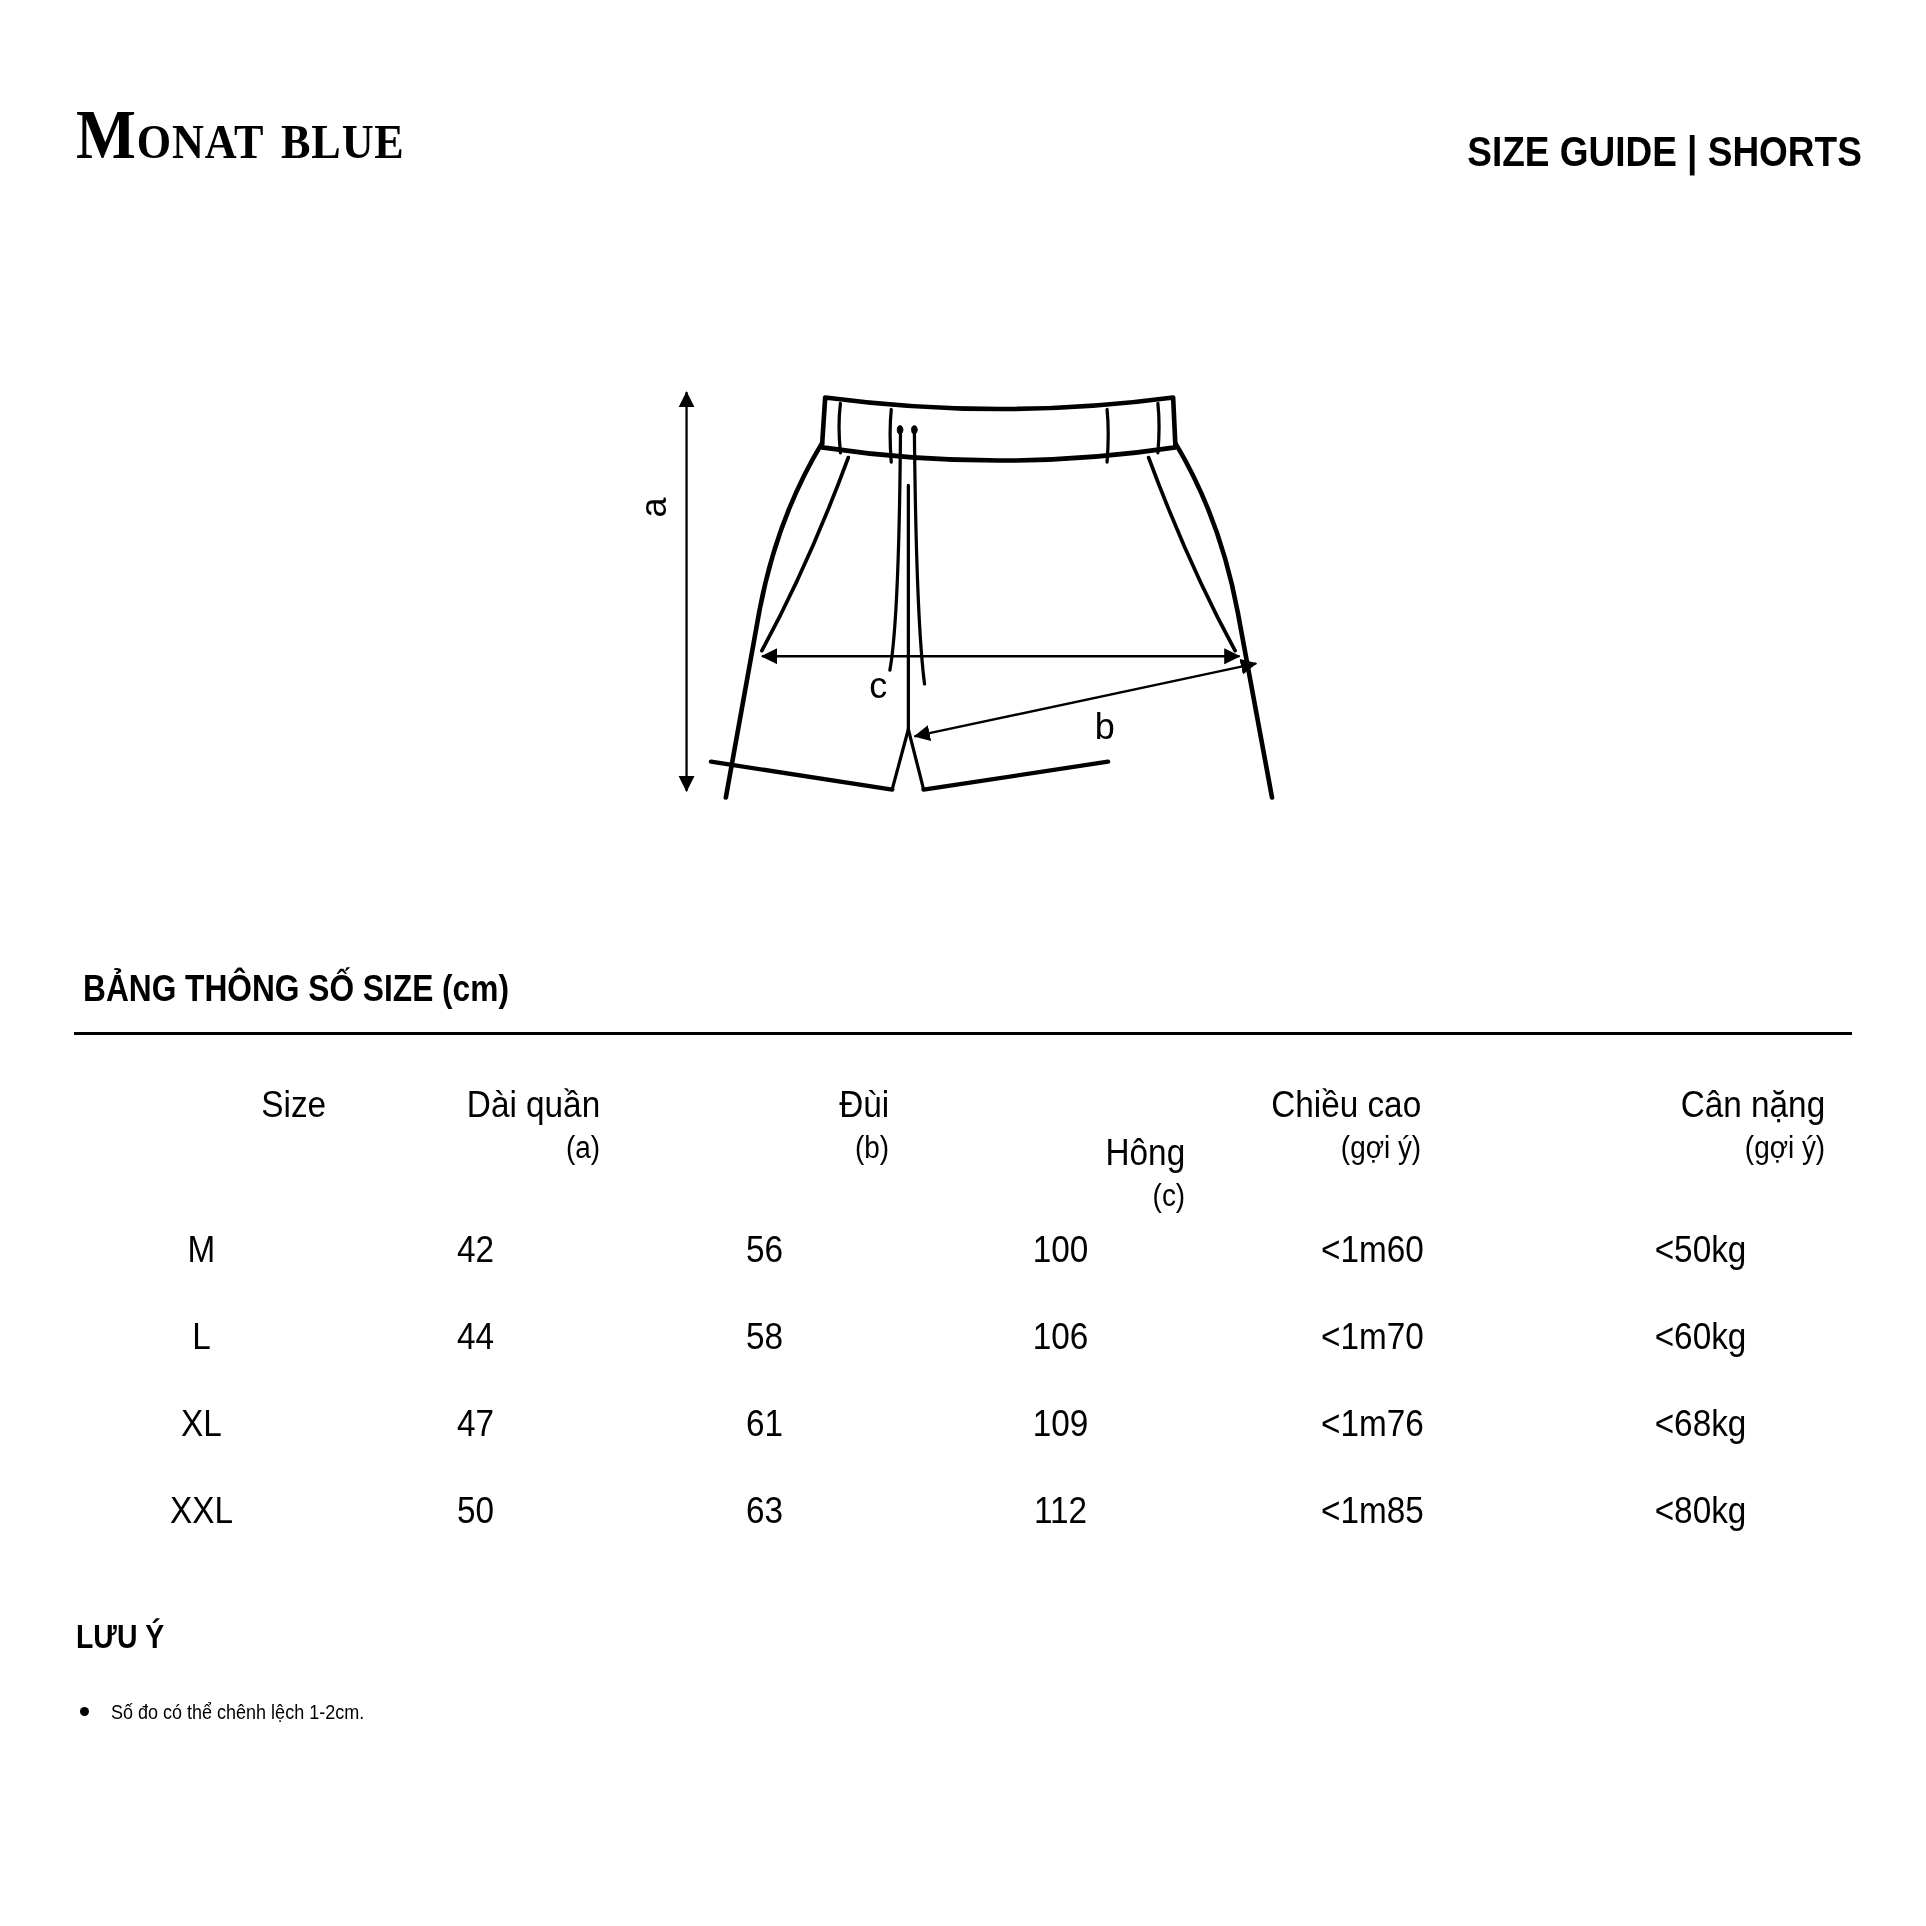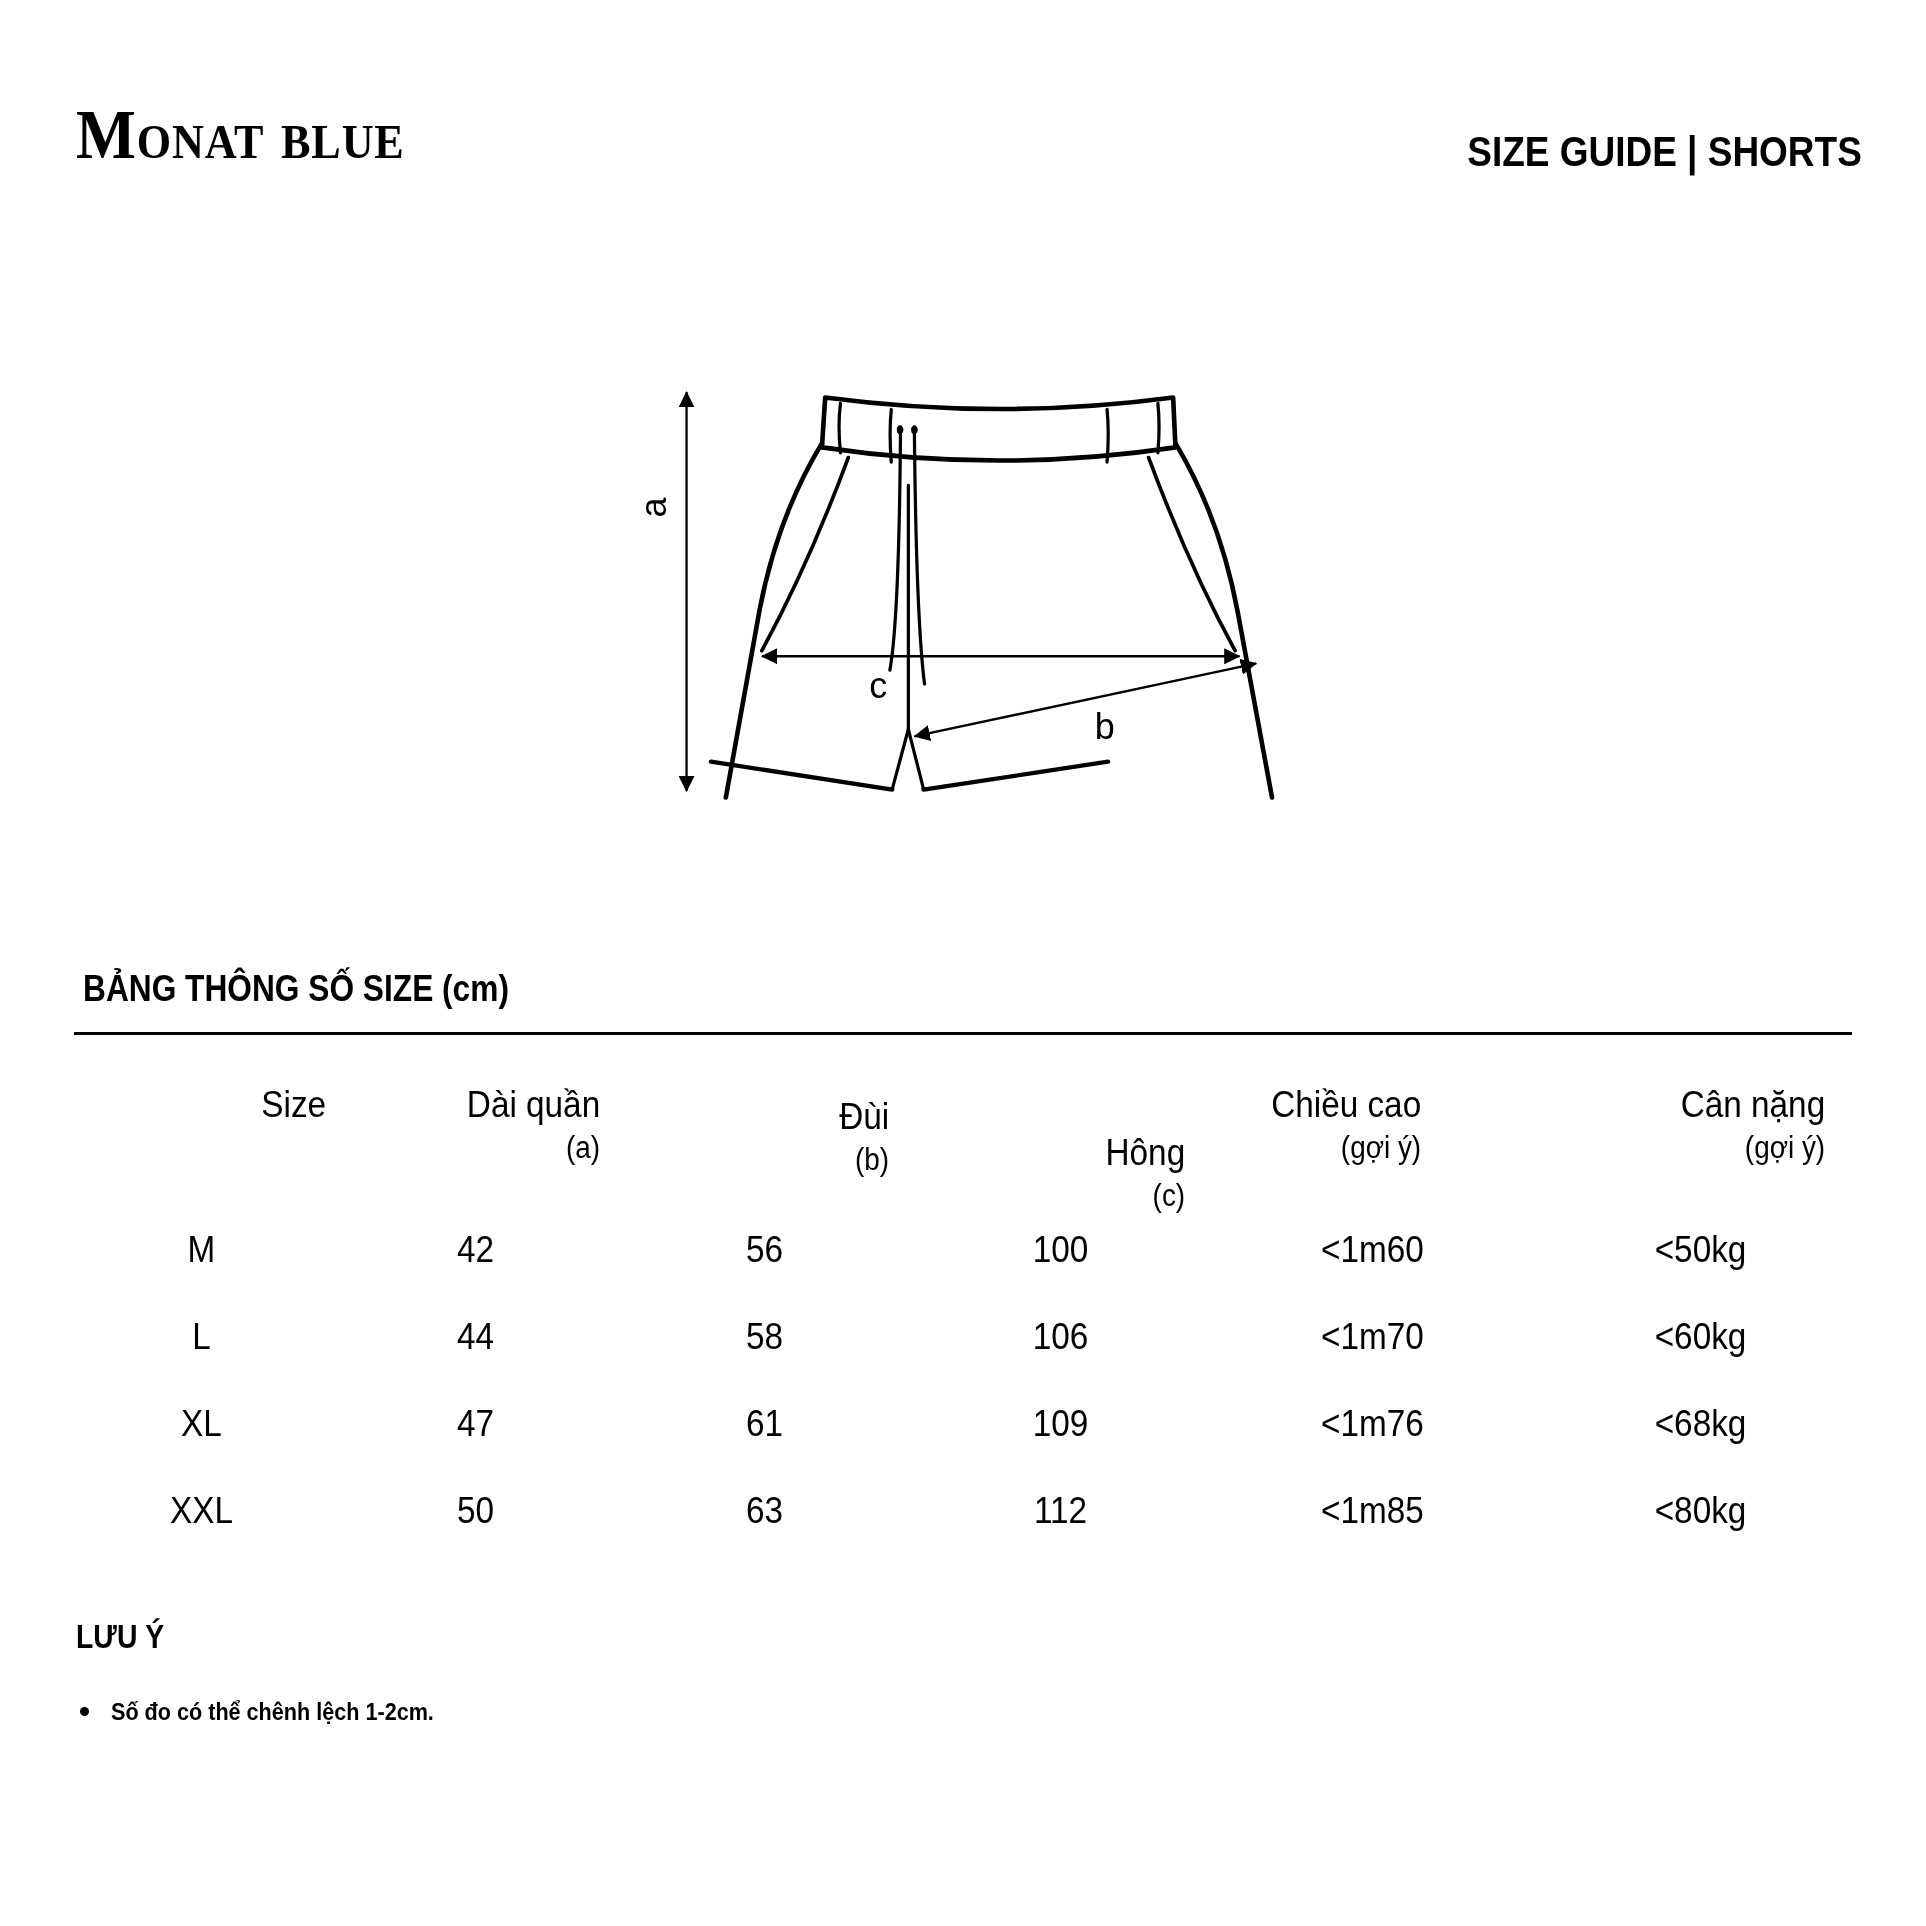--- a/index.html
+++ b/index.html
@@ -120,24 +120,23 @@
       left: 76px;
       top: 1687px;
       width: 1109px;
       margin: 0;
       padding: 0;
       list-style: none;
     }
     .note-item {
       position: relative;
       padding-left: 35px;
-      font-size: 24px;
+      font-size: 20px;
       line-height: 50px;
       white-space: nowrap;
-      font-weight: bold;
     }
     .note-item .bullet {
       position: absolute;
       left: 3.7px;
       top: 20.3px;
       width: 9.2px;
       height: 9.2px;
       border-radius: 50%;
       background: #000;
     }
@@ -203,21 +202,21 @@
 
 <div>
   <div class="col-head" style="left:202px; top:1086px;">
     <span class="h1">Size</span>
     <span class="h2"></span>
   </div>
   <div class="col-head" style="left:476px; top:1086px;">
     <span class="h1">Dài quần</span>
     <span class="h2">(a)</span>
   </div>
-  <div class="col-head" style="left:765px; top:1086px;margin-top:12px;">
+  <div class="col-head" style="left:765px; top:1086px;">
     <span class="h1">Đùi</span>
     <span class="h2">(b)</span>
   </div>
   <div class="col-head" style="left:1061px; top:1134px;">
     <span class="h1">Hông</span>
     <span class="h2">(c)</span>
   </div>
   <div class="col-head" style="left:1297px; top:1086px;">
     <span class="h1">Chiều cao</span>
     <span class="h2">(gợi ý)</span>

